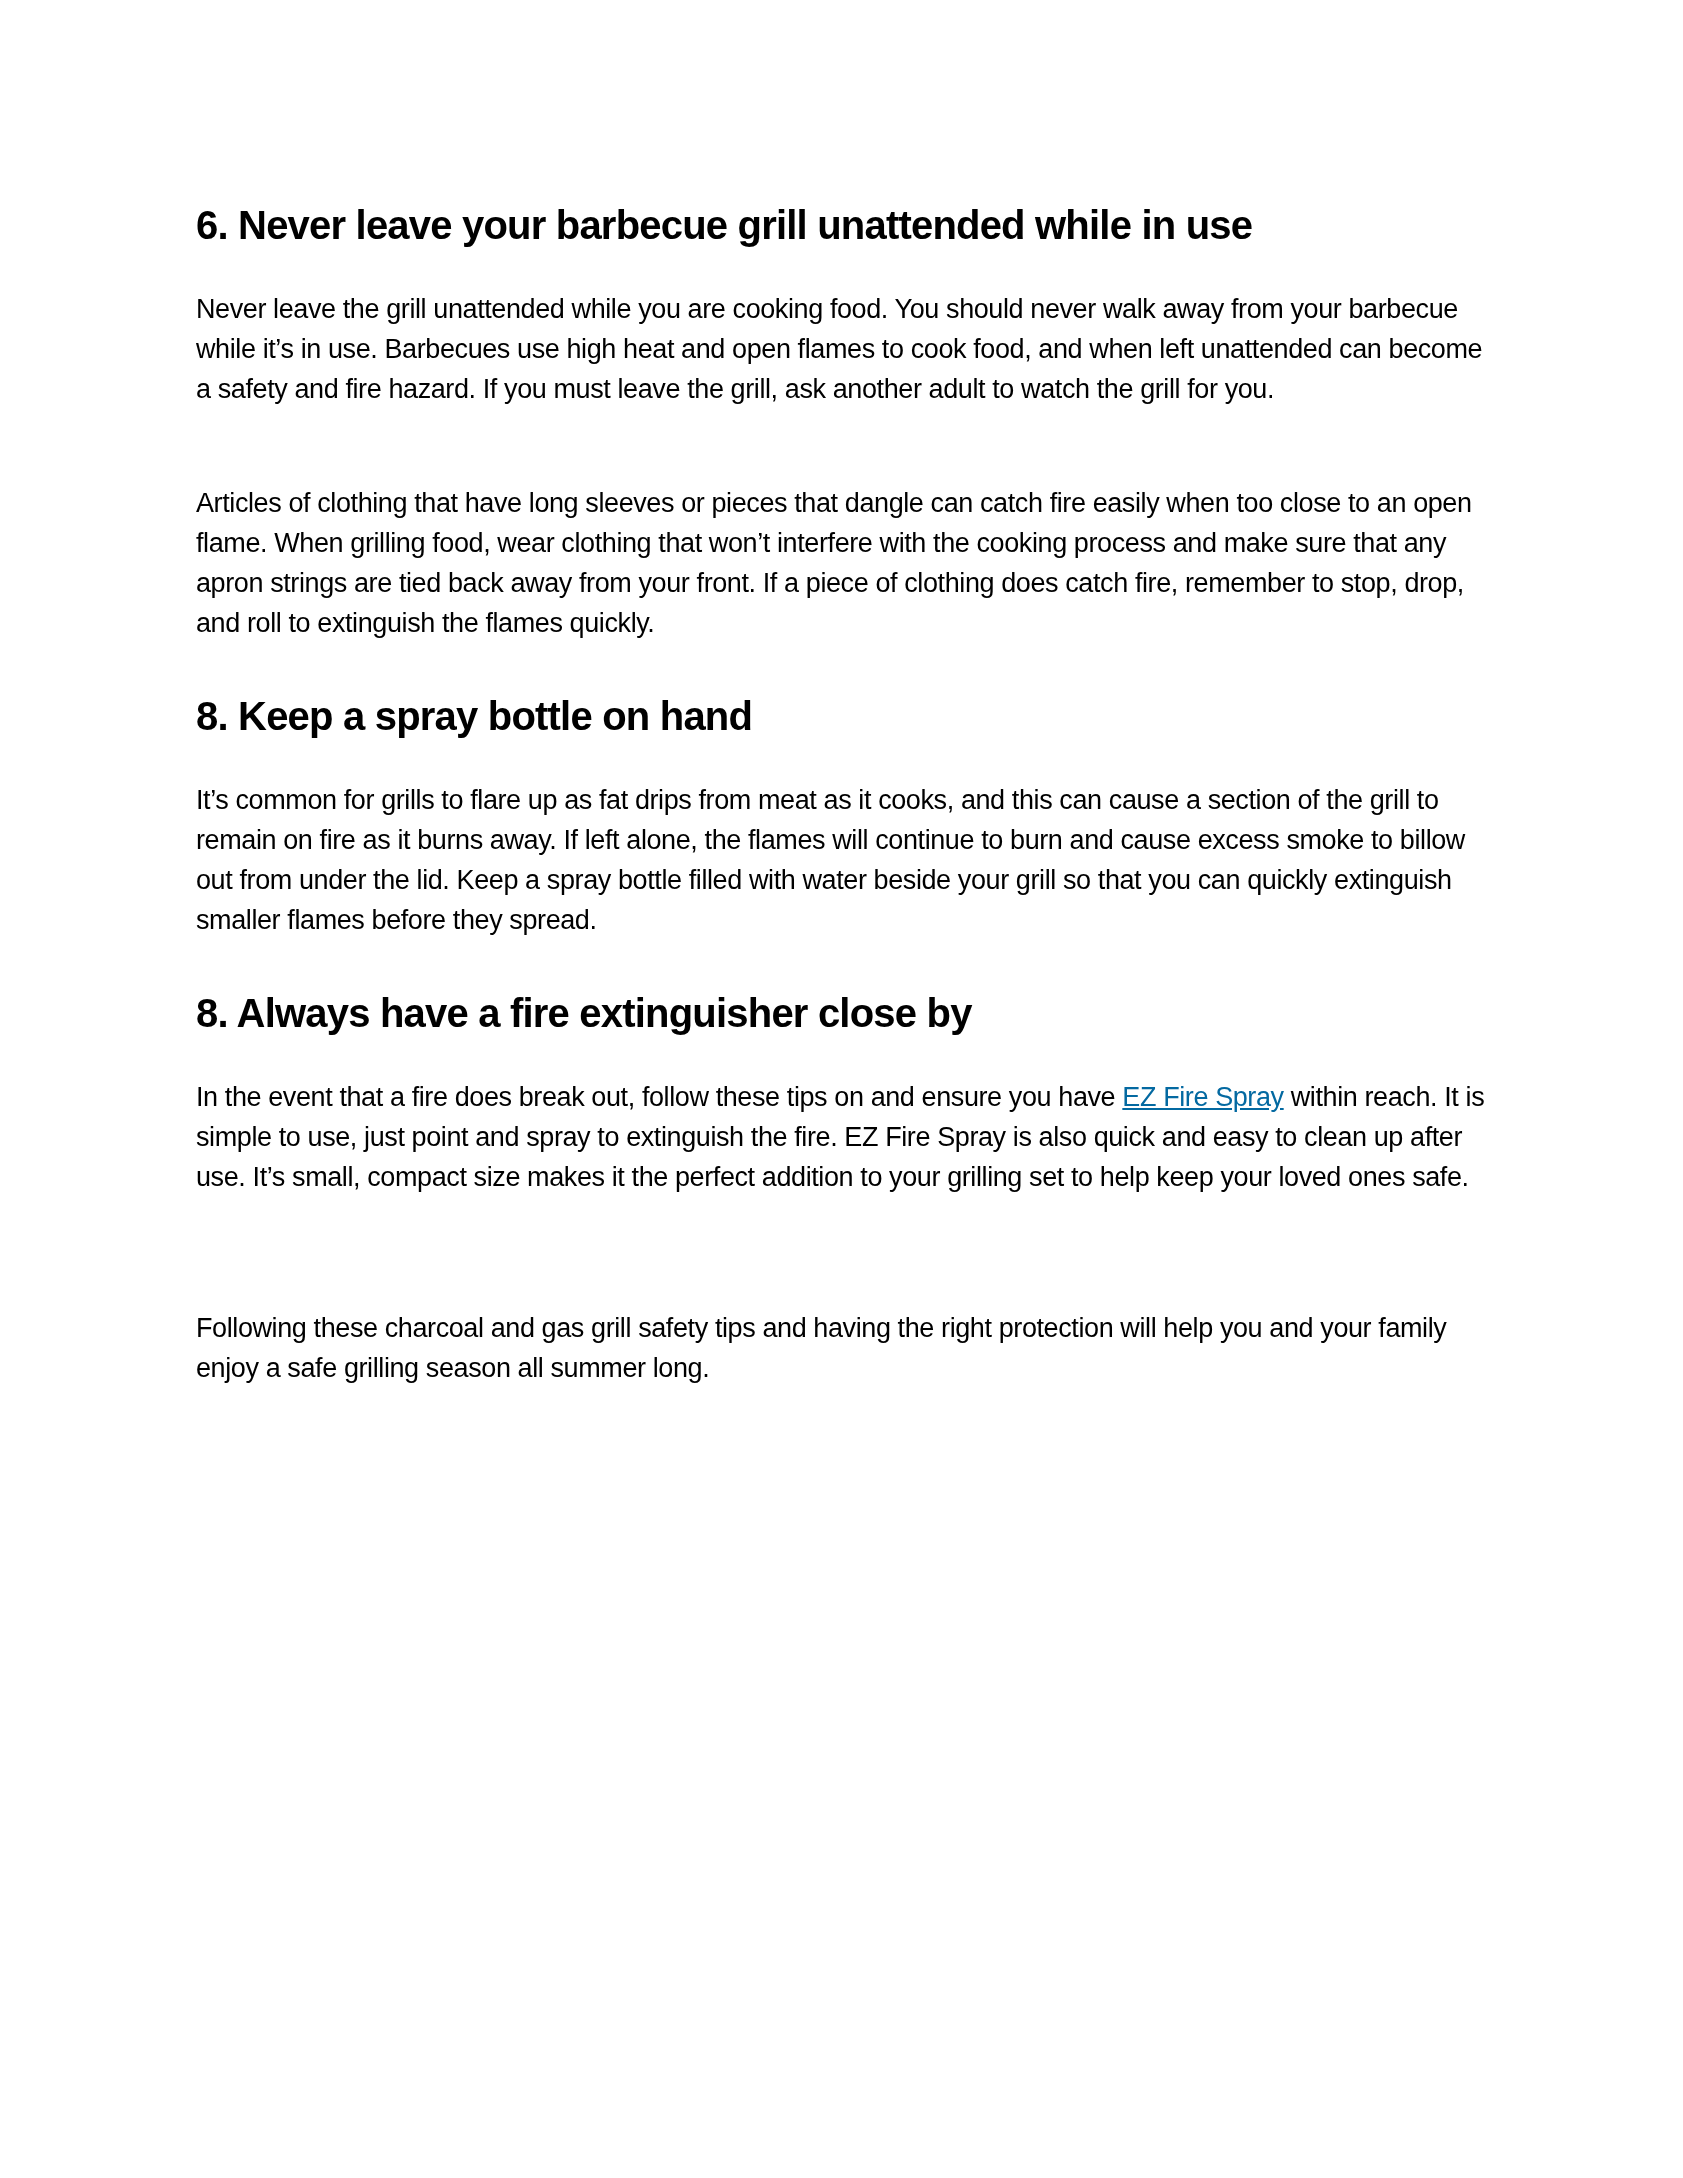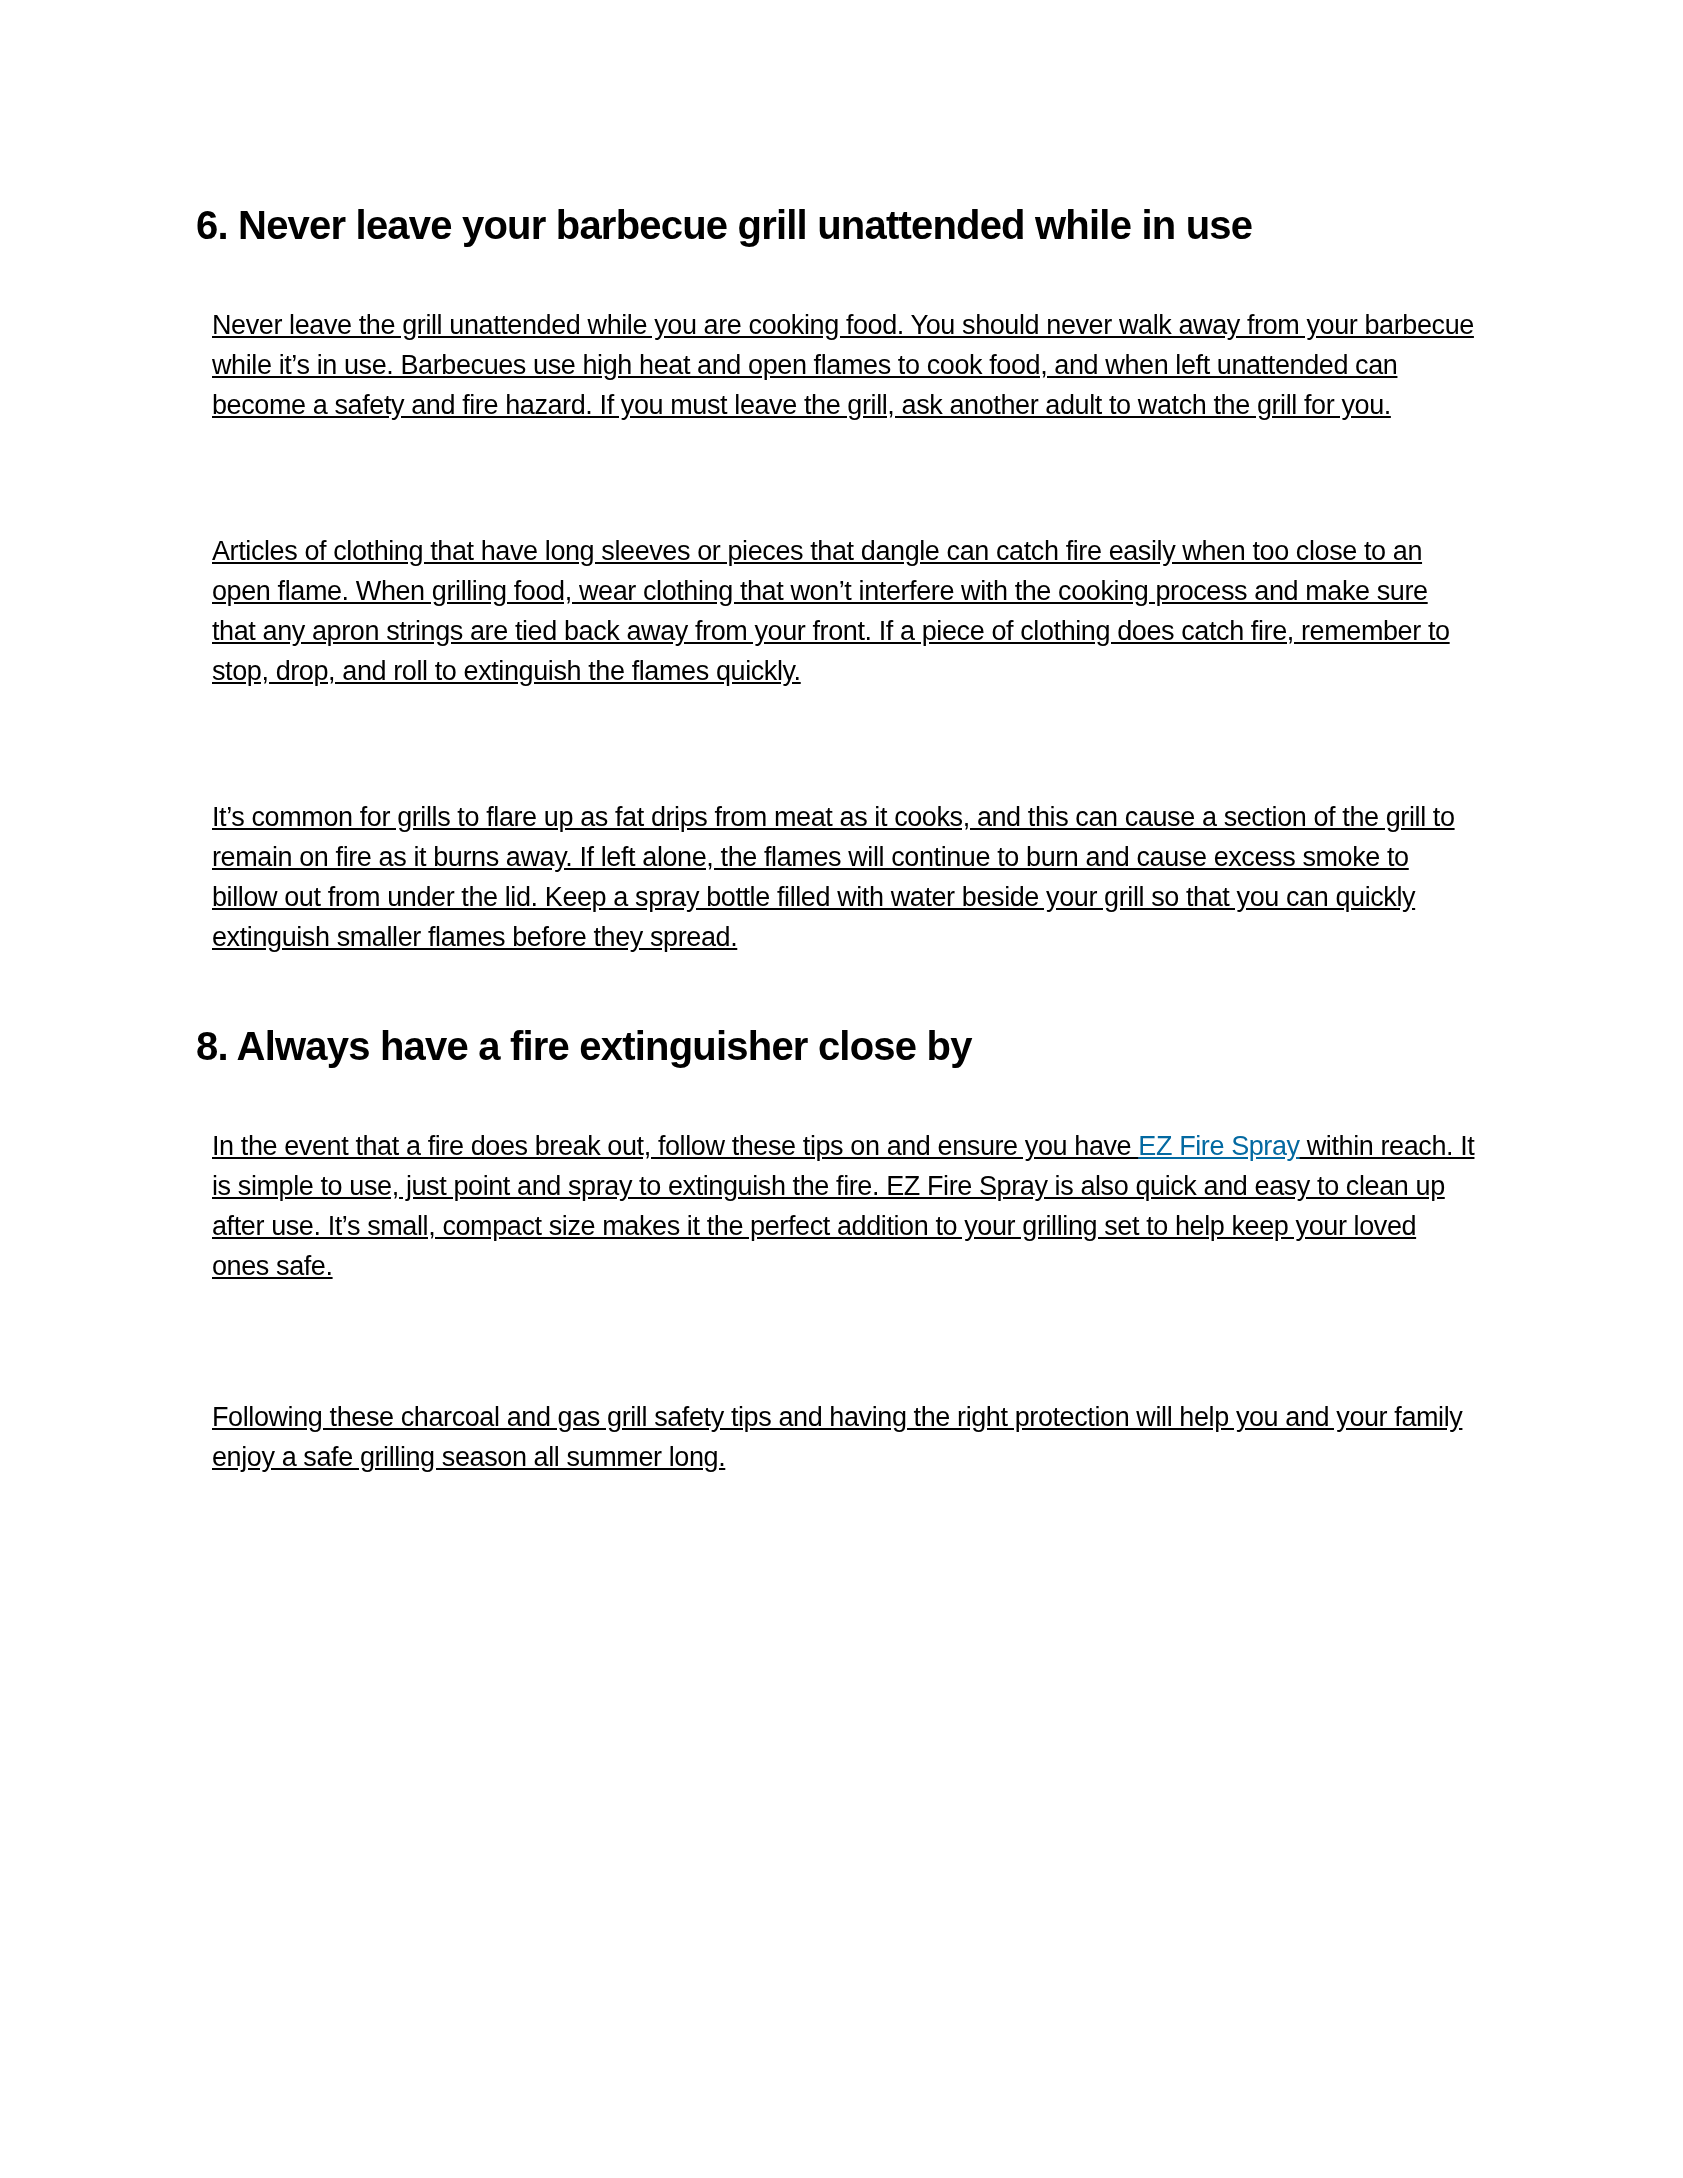--- a/index.html
+++ b/index.html
@@ -1,20 +1,20 @@
 <!DOCTYPE html>
 <html><head>
   <meta charset="utf-8">
   <style>
     html, body { margin: 0; padding: 0; background: #ffffff; }
     body { width: 1683px; height: 2178px; position: relative; overflow: hidden; }
     .page { position: absolute; left: 0; top: 0; width: 1683px; height: 2178px; background: #ffffff; }
     .content { position: absolute; left: 196px; top: 194px; width: 1297px; color: #000; }
     h2 { font-family: "Liberation Sans", sans-serif; font-weight: bold; font-size: 40px; letter-spacing: -0.8px; margin: 0; line-height: 63px; color: #000; }
-    p { font-family: "Liberation Sans", sans-serif; font-size: 27px; letter-spacing: -0.4px; line-height: 40px; margin: 16px; color: #000; text-decoration: underline; }
+    p { font-family: "Liberation Sans", sans-serif; font-size: 27px; letter-spacing: -0.4px; line-height: 40px; margin: 0; color: #000; }
     .gap-h { height: 32px; }
     .gap-s { height: 42px; }
     a { color: #0369a1; text-decoration: underline; }
     .closing { margin-top: 111px; }
   </style>
 </head>
 <body>
 
 <div class="page">
   <div class="content">
@@ -26,20 +26,21 @@
     </section>
     <div class="gap-s"></div>
 
     <section>
       <div class="gap-h"></div>
       <p>Articles of clothing that have long sleeves or pieces that dangle can catch fire easily when too close to an open flame. When grilling food, wear clothing that won’t interfere with the cooking process and make sure that any apron strings are tied back away from your front. If a piece of clothing does catch fire, remember to stop, drop, and roll to extinguish the flames quickly.</p>
     </section>
     <div class="gap-s"></div>
 
     <section>
+      <h2>8. Keep a spray bottle on hand</h2>
       <div class="gap-h"></div>
       <p>It’s common for grills to flare up as fat drips from meat as it cooks, and this can cause a section of the grill to remain on fire as it burns away. If left alone, the flames will continue to burn and cause excess smoke to billow out from under the lid. Keep a spray bottle filled with water beside your grill so that you can quickly extinguish smaller flames before they spread.</p>
     </section>
     <div class="gap-s"></div>
 
     <section>
       <h2>8. Always have a fire extinguisher close by</h2>
       <div class="gap-h"></div>
       <p><span>In the event that a fire does break out, follow these tips on  and ensure you have </span><a href="#">EZ Fire Spray</a><span> within reach. It is simple to use, just point and spray to extinguish the fire. EZ Fire Spray is also quick and easy to clean up after use. It’s small, compact size makes it the perfect addition to your grilling set to help keep your loved ones safe.</span></p>
     </section>

